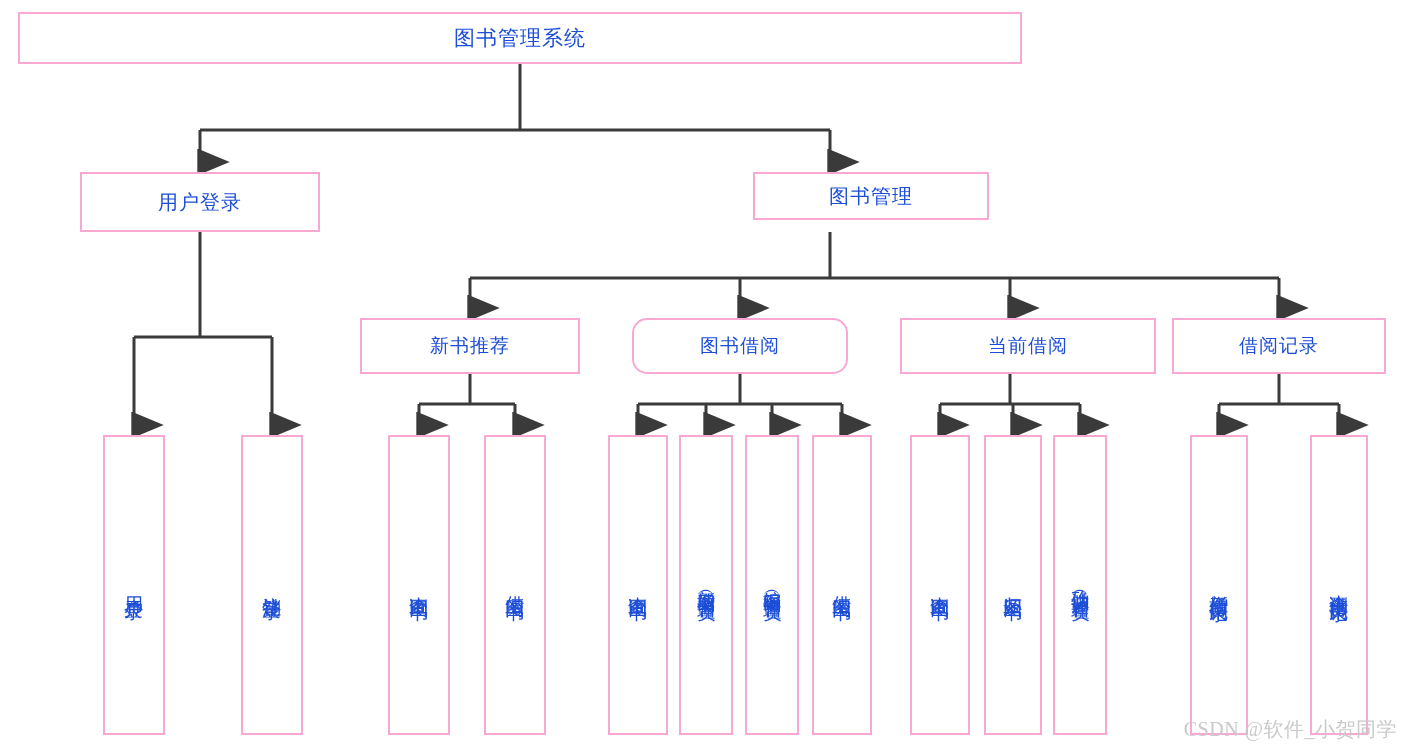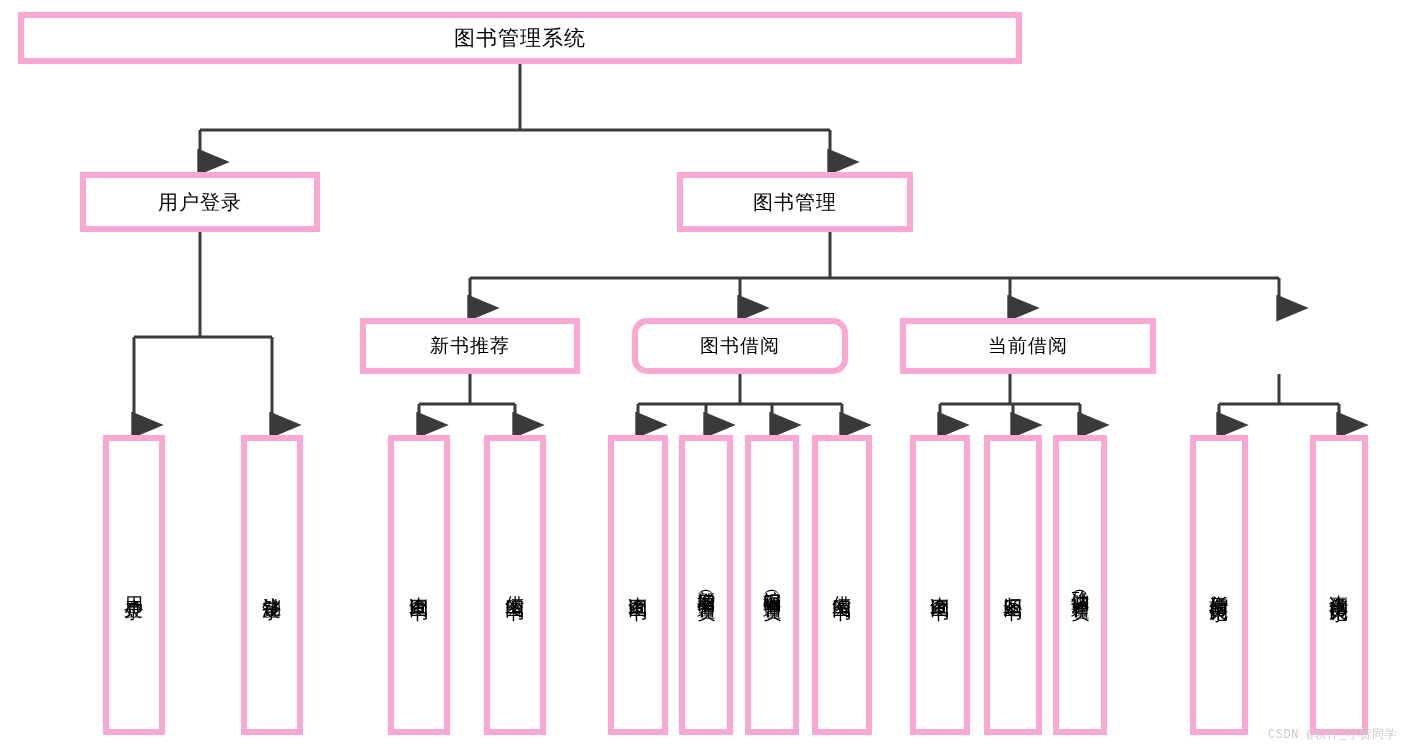--- a/index.html
+++ b/index.html
@@ -20,26 +20,26 @@
     position: absolute;
     left: 0;
     top: 0;
     width: 1405px;
     height: 747px;
     pointer-events: none;
   }
   .node {
     position: absolute;
     box-sizing: border-box;
-    border: 6px solid #f9a8d4;
+    border: 2px solid #f9a8d4;
     background: #ffffff;
     display: flex;
     align-items: center;
     justify-content: center;
-    color: #000000;
+    color: #1d4ed8;
   }
   .node.root {
     font-size: 21px;
   }
   .node.lvl1 {
     font-size: 20px;
   }
   .node.lvl2 {
     font-size: 19px;
     justify-content: center;
@@ -58,25 +58,25 @@
     text-align: center;
   }
   .htext {
     white-space: nowrap;
     letter-spacing: 1px;
   }
   #watermark {
     position: absolute;
     right: 8px;
     bottom: 4px;
-    font-size: 12px;
+    font-size: 20px;
     color: #c9c9c9;
     letter-spacing: 0.5px;
     white-space: nowrap;
-    font-family: Liberation Mono, monospace;
+    font-family: Liberation Serif, serif;
     margin-left: 41px;
   }
 </style>
 </head>
 <body>
 
 <div id="canvas">
 
   <svg id="edges" viewBox="0 0 1405 747" width="1405" height="747" xmlns="http://www.w3.org/2000/svg">
     <defs>
@@ -131,33 +131,36 @@
     </g>
   </svg>
 
   <div class="node root" style="left:18px; top:12px; width:1004px; height:52px;">
     <span class="htext">图书管理系统</span>
   </div>
 
   <div class="node lvl1" style="left:80px; top:172px; width:240px; height:60px;">
     <span class="htext">用户登录</span>
   </div>
-  <div class="node lvl1" style="left:677px; top:172px; width:236px; height:60px;">
+  <div class="node lvl1" style="left:753px; top:172px; width:236px; height:48px;">
     <span class="htext">图书管理</span>
   </div>
 
   <div class="node lvl2" style="left:360px; top:318px; width:220px; height:56px;">
     <span class="htext">新书推荐</span>
   </div>
   <div class="node lvl2" style="left:632px; top:318px; width:216px; height:56px;border-radius:15px;">
     <span class="htext">图书借阅</span>
   </div>
   <div class="node lvl2" style="left:900px; top:318px; width:256px; height:56px;">
     <span class="htext">当前借阅</span>
   </div>
+  <div class="node lvl2" style="left:1172px; top:318px; width:214px; height:56px;">
+    <span class="htext">借阅记录</span>
+  </div>
 
   <div class="node leaf" style="left:103px; top:435px; width:62px; height:300px;">
     <span class="vtext">用户登录</span>
   </div>
   <div class="node leaf" style="left:241px; top:435px; width:62px; height:300px;">
     <span class="vtext">注销登录</span>
   </div>
 
   <div class="node leaf" style="left:388px; top:435px; width:62px; height:300px;">
     <span class="vtext">查询图书</span>

